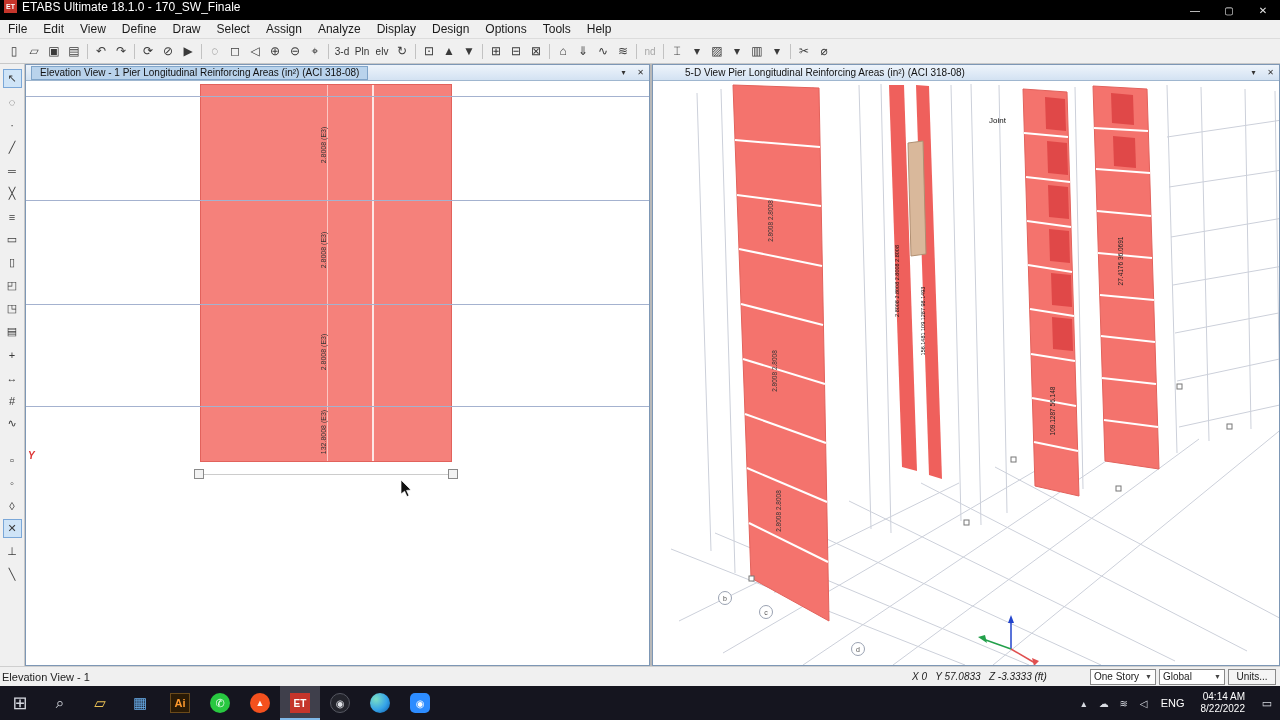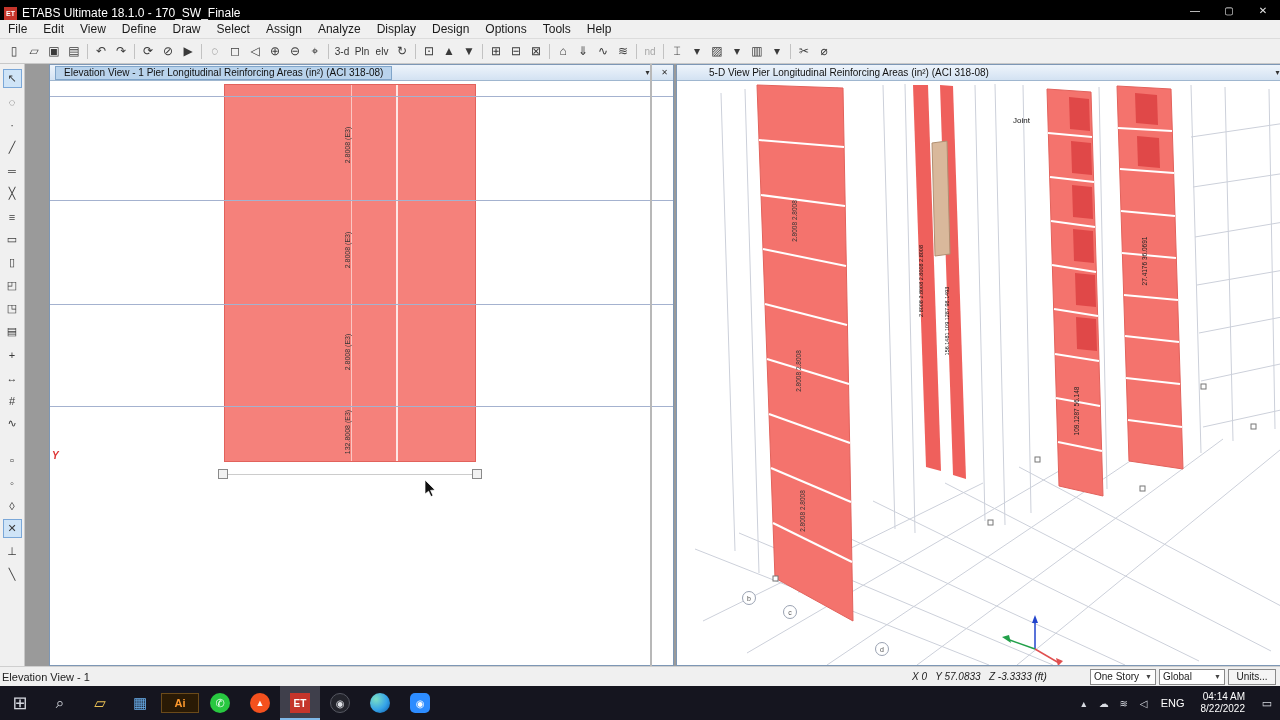--- a/index.html
+++ b/index.html
@@ -2,21 +2,21 @@
 <html><head>
 <meta charset="utf-8">
 <style>
   * { margin:0; padding:0; box-sizing:border-box; }
   html,body { background:#000; }
   .screen { position:relative; width:1280px; height:720px; overflow:hidden;
             background:#808080; font-family:"Liberation Sans", sans-serif; }
 
   
   .titlebar { position:absolute; left:0; top:0; width:1280px; height:20px;
-              background:#000; color:#fff; display:flex; align-items:flex-end; font-size:12px; }
+              background:#000; color:#fff; display:flex; align-items:flex-start; font-size:12px; }
   .app-icon { width:13px; height:13px; background:#c5352b; color:#fff; font-size:7px; font-weight:bold;
               display:flex; align-items:center; justify-content:center; margin:0 5px 0 4px; }
   .tb-title { flex:0 0 auto; }
   .tb-spacer { flex:1; }
   .win-ctrl { width:34px; height:20px; display:flex; align-items:center; justify-content:center;
               font-size:10px; color:#e8e8e8; }
 
   
   .menubar { position:absolute; left:0; top:20px; width:1280px; height:19px; background:#f0f0f0;
              border-bottom:1px solid #dcdcdc; display:flex; align-items:center; font-size:12px; color:#1a1a1a; }
@@ -35,21 +35,21 @@
   .side-toolbar { position:absolute; left:0; top:64px; width:25px; height:602px; background:#f0f0f0;
                   border-right:1px solid #c8c8c8; display:flex; flex-direction:column; align-items:center;
                   padding-top:5px; gap:4px; }
   .st-item { width:19px; height:19px; display:flex; align-items:center; justify-content:center;
              font-size:11px; color:#3a3a3a; border:1px solid transparent; }
   .st-item.active { background:#cfe4f7; border:1px solid #7aa7d8; }
   .side-toolbar .st-item.sep { height:9px; border:none; }
 
   
   .workspace { position:absolute; left:25px; top:64px; width:1255px; height:602px; background:#9a9a9a; }
-  .window { position:absolute; top:0; height:602px; border:1px solid #7d97b5; background:#fff;margin-left:24px; }
+  .window { position:absolute; top:0; height:602px; border:1px solid #7d97b5; background:#fff; }
   .left-window  { left:0;   width:625px; }
   .right-window { left:627px; width:628px; }
   .splitter { position:absolute; left:625px; top:0; width:2px; height:602px; background:#b8b8b8; }
   .win-titlebar { height:16px; background:linear-gradient(#eef4fb,#d3e2f2); border-bottom:1px solid #9fb6cf;
                   display:flex; align-items:center; font-size:10px; color:#111; }
   .win-tab { background:#b9d3ec; border:1px solid #7fa4c9; height:14px; display:flex; align-items:center;
              padding:0 8px; margin-left:5px; white-space:nowrap; }
   .win-title-plain { padding-left:32px; white-space:nowrap; }
   .win-spacer { flex:1; }
   .win-btn { width:17px; height:14px; display:flex; align-items:center; justify-content:center;
@@ -84,21 +84,21 @@
   
   .taskbar { position:absolute; left:0; top:686px; width:1280px; height:34px; background:#15151f;
              display:flex; align-items:stretch; }
   .tb-app { width:40px; display:flex; align-items:center; justify-content:center; }
   .tb-app.active { background:#3f3f4b; box-shadow:inset 0 -2px 0 #7fb8e8; }
   .app-glyph { width:22px; height:22px; display:flex; align-items:center; justify-content:center;
                font-size:15px; color:#d4d7de; }
   [data-name="start-button"] .app-glyph { font-size:18px; }
   [data-name="file-explorer-button"] .app-glyph { color:#eac054; }
   [data-name="photos-button"] .app-glyph { color:#6ab1ef; }
-  [data-name="illustrator-button"] .app-glyph { width:38px; height:20px; background:#2a1a05;
+  [data-name="illustrator-button"] .app-glyph { width:20px; height:20px; background:#2a1a05;
         border:1px solid #6b4a1a; color:#ff9a2e; font-weight:bold; font-size:11px; }
   [data-name="whatsapp-button"] .app-glyph { width:20px; height:20px; background:#28c840; border-radius:50%;
         color:#fff; font-size:11px; }
   [data-name="brave-button"] .app-glyph { width:20px; height:20px; background:#f4511e; border-radius:50%;
         color:#fff; font-size:9px; }
   [data-name="etabs-button"] .app-glyph { width:20px; height:20px; background:#c5352b; color:#fff;
         font-weight:bold; font-size:10px; }
   [data-name="obs-button"] .app-glyph { width:20px; height:20px; background:#23242c; border:1px solid #565862;
         border-radius:50%; color:#e0e2e8; font-size:10px; }
   [data-name="edge-button"] .app-glyph { width:20px; height:20px; border-radius:50%;

